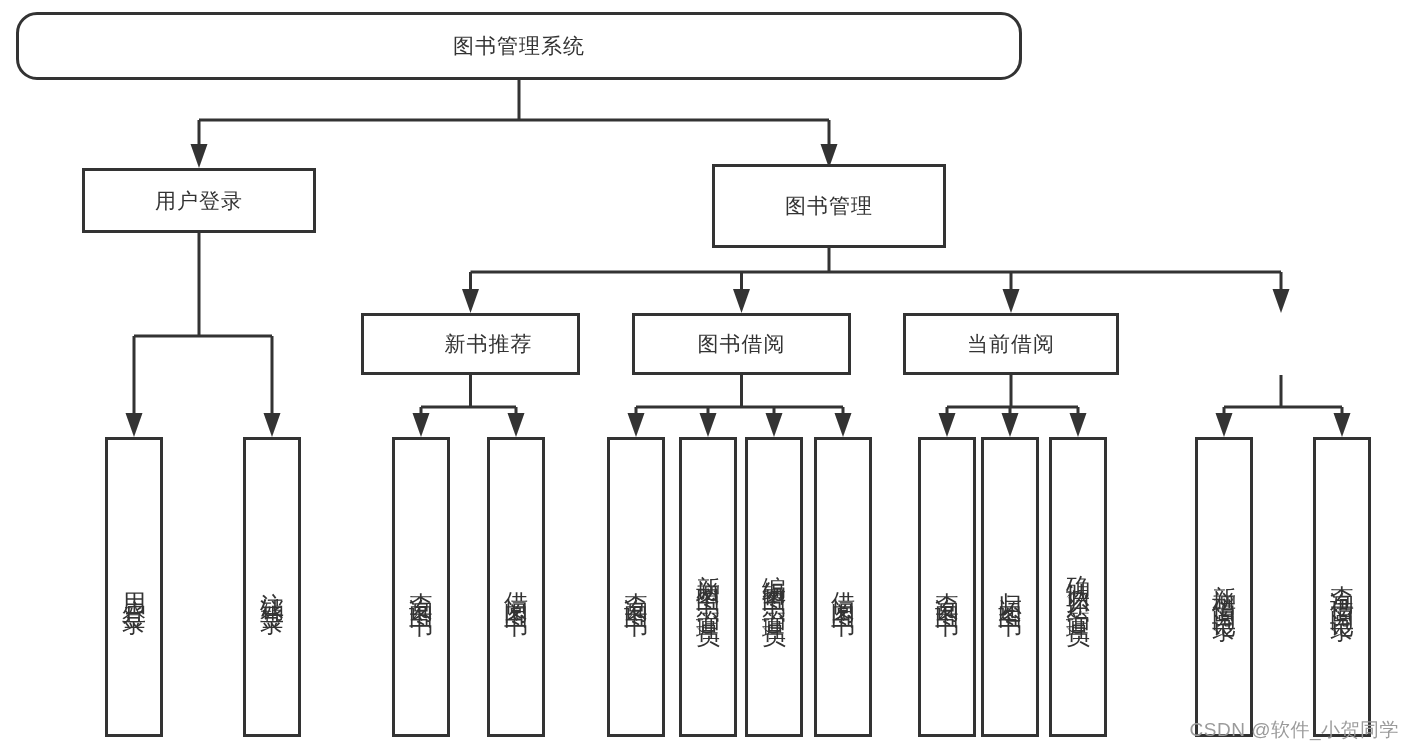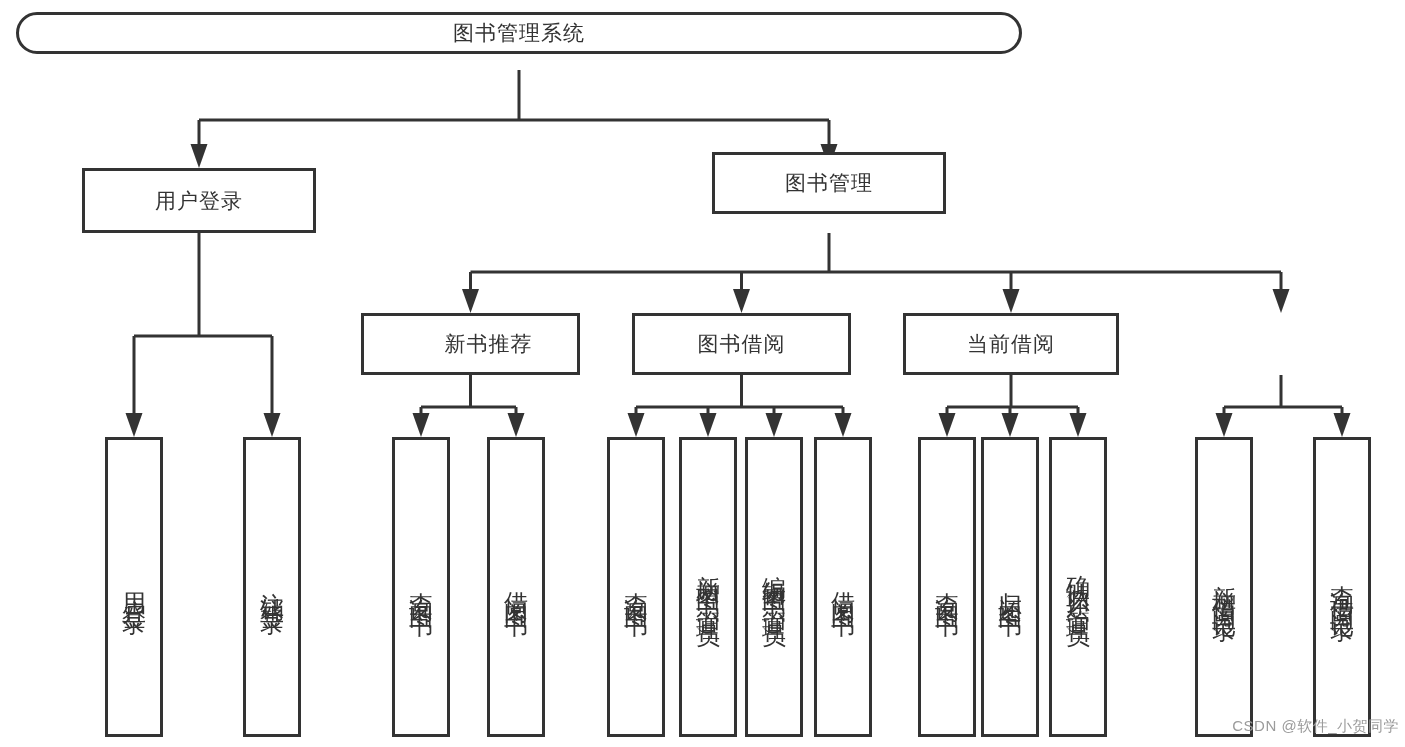--- a/index.html
+++ b/index.html
@@ -40,21 +40,21 @@
     text-orientation: mixed;
     font-size: 24px;
     letter-spacing: 7px;
     line-height: 1;
     white-space: normal;
   }
   .watermark {
     position: absolute;
     top: 717px;
     right: 6px;
-    font-size: 15px;
+    font-size: 19px;
     letter-spacing: 0.5px;
     color: #9b9b9b;
     z-index: 5;
     white-space: nowrap;
   }
 </style>
 </head>
 <body>
 
 <div class="stage">
@@ -92,24 +92,24 @@
       <polygon points="765.5,413 782.5,413 774,437"></polygon>
       <polygon points="834.5,413 851.5,413 843,437"></polygon>
       <polygon points="938.5,413 955.5,413 947,437"></polygon>
       <polygon points="1001.5,413 1018.5,413 1010,437"></polygon>
       <polygon points="1069.5,413 1086.5,413 1078,437"></polygon>
       <polygon points="1215.5,413 1232.5,413 1224,437"></polygon>
       <polygon points="1333.5,413 1350.5,413 1342,437"></polygon>
     </g>
   </svg>
 
-  <div class="box" style="left:16px; top:12px; width:1006px; height:42px;border-radius:21px;">图书管理系统</div>
+  <div class="box" style="left:16px; top:12px; width:1006px; height:68px;border-radius:21px;">图书管理系统</div>
 
   <div class="box" style="left:82px; top:168px; width:234px; height:65px;">用户登录</div>
-  <div class="box" style="left:712px; top:152px; width:234px; height:62px;">图书管理</div>
+  <div class="box" style="left:712px; top:164px; width:234px; height:84px;">图书管理</div>
 
   <div class="box" style="left:361px; top:313px; width:219px; height:62px;padding-left:36px;">新书推荐</div>
   <div class="box" style="left:632px; top:313px; width:219px; height:62px;">图书借阅</div>
   <div class="box" style="left:903px; top:313px; width:216px; height:62px;">当前借阅</div>
 
   <div class="box leaf" style="left:105px; top:437px; width:58px; height:300px;">用户登录</div>
   <div class="box leaf" style="left:243px; top:437px; width:58px; height:300px;">注销登录</div>
 
   <div class="box leaf" style="left:392px; top:437px; width:58px; height:300px;">查询图书</div>
   <div class="box leaf" style="left:487px; top:437px; width:58px; height:300px;">借阅图书</div>

